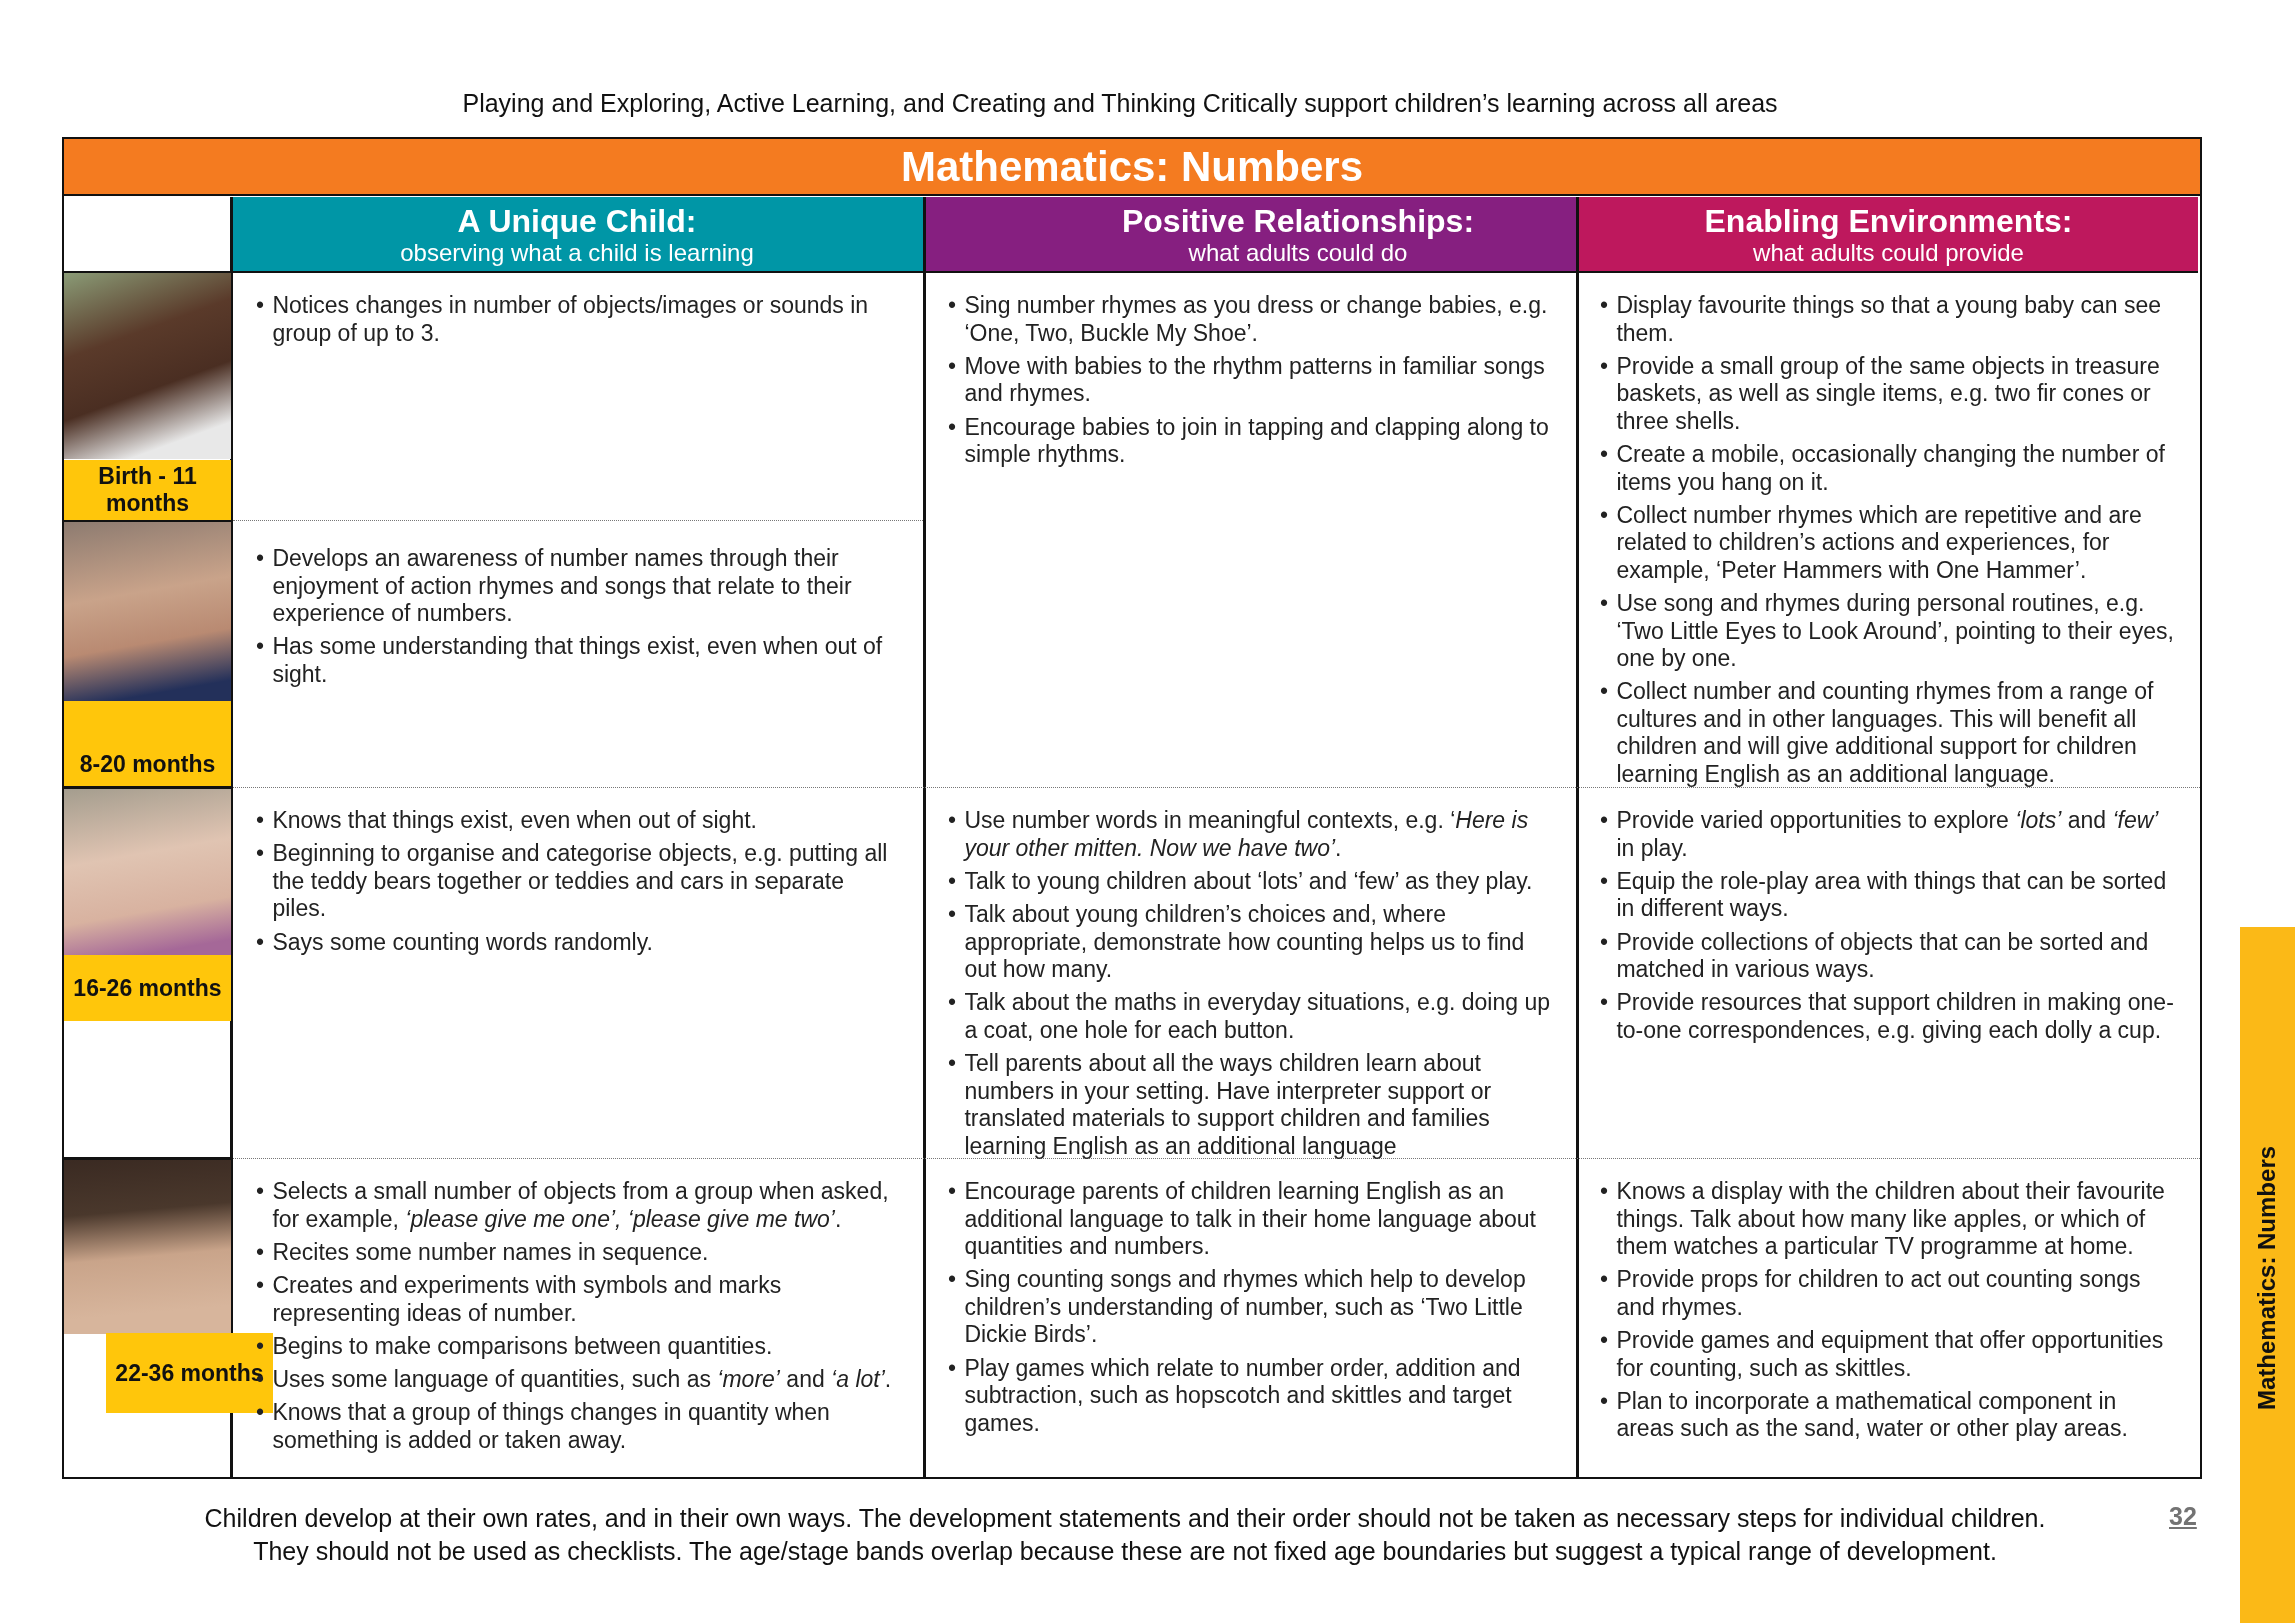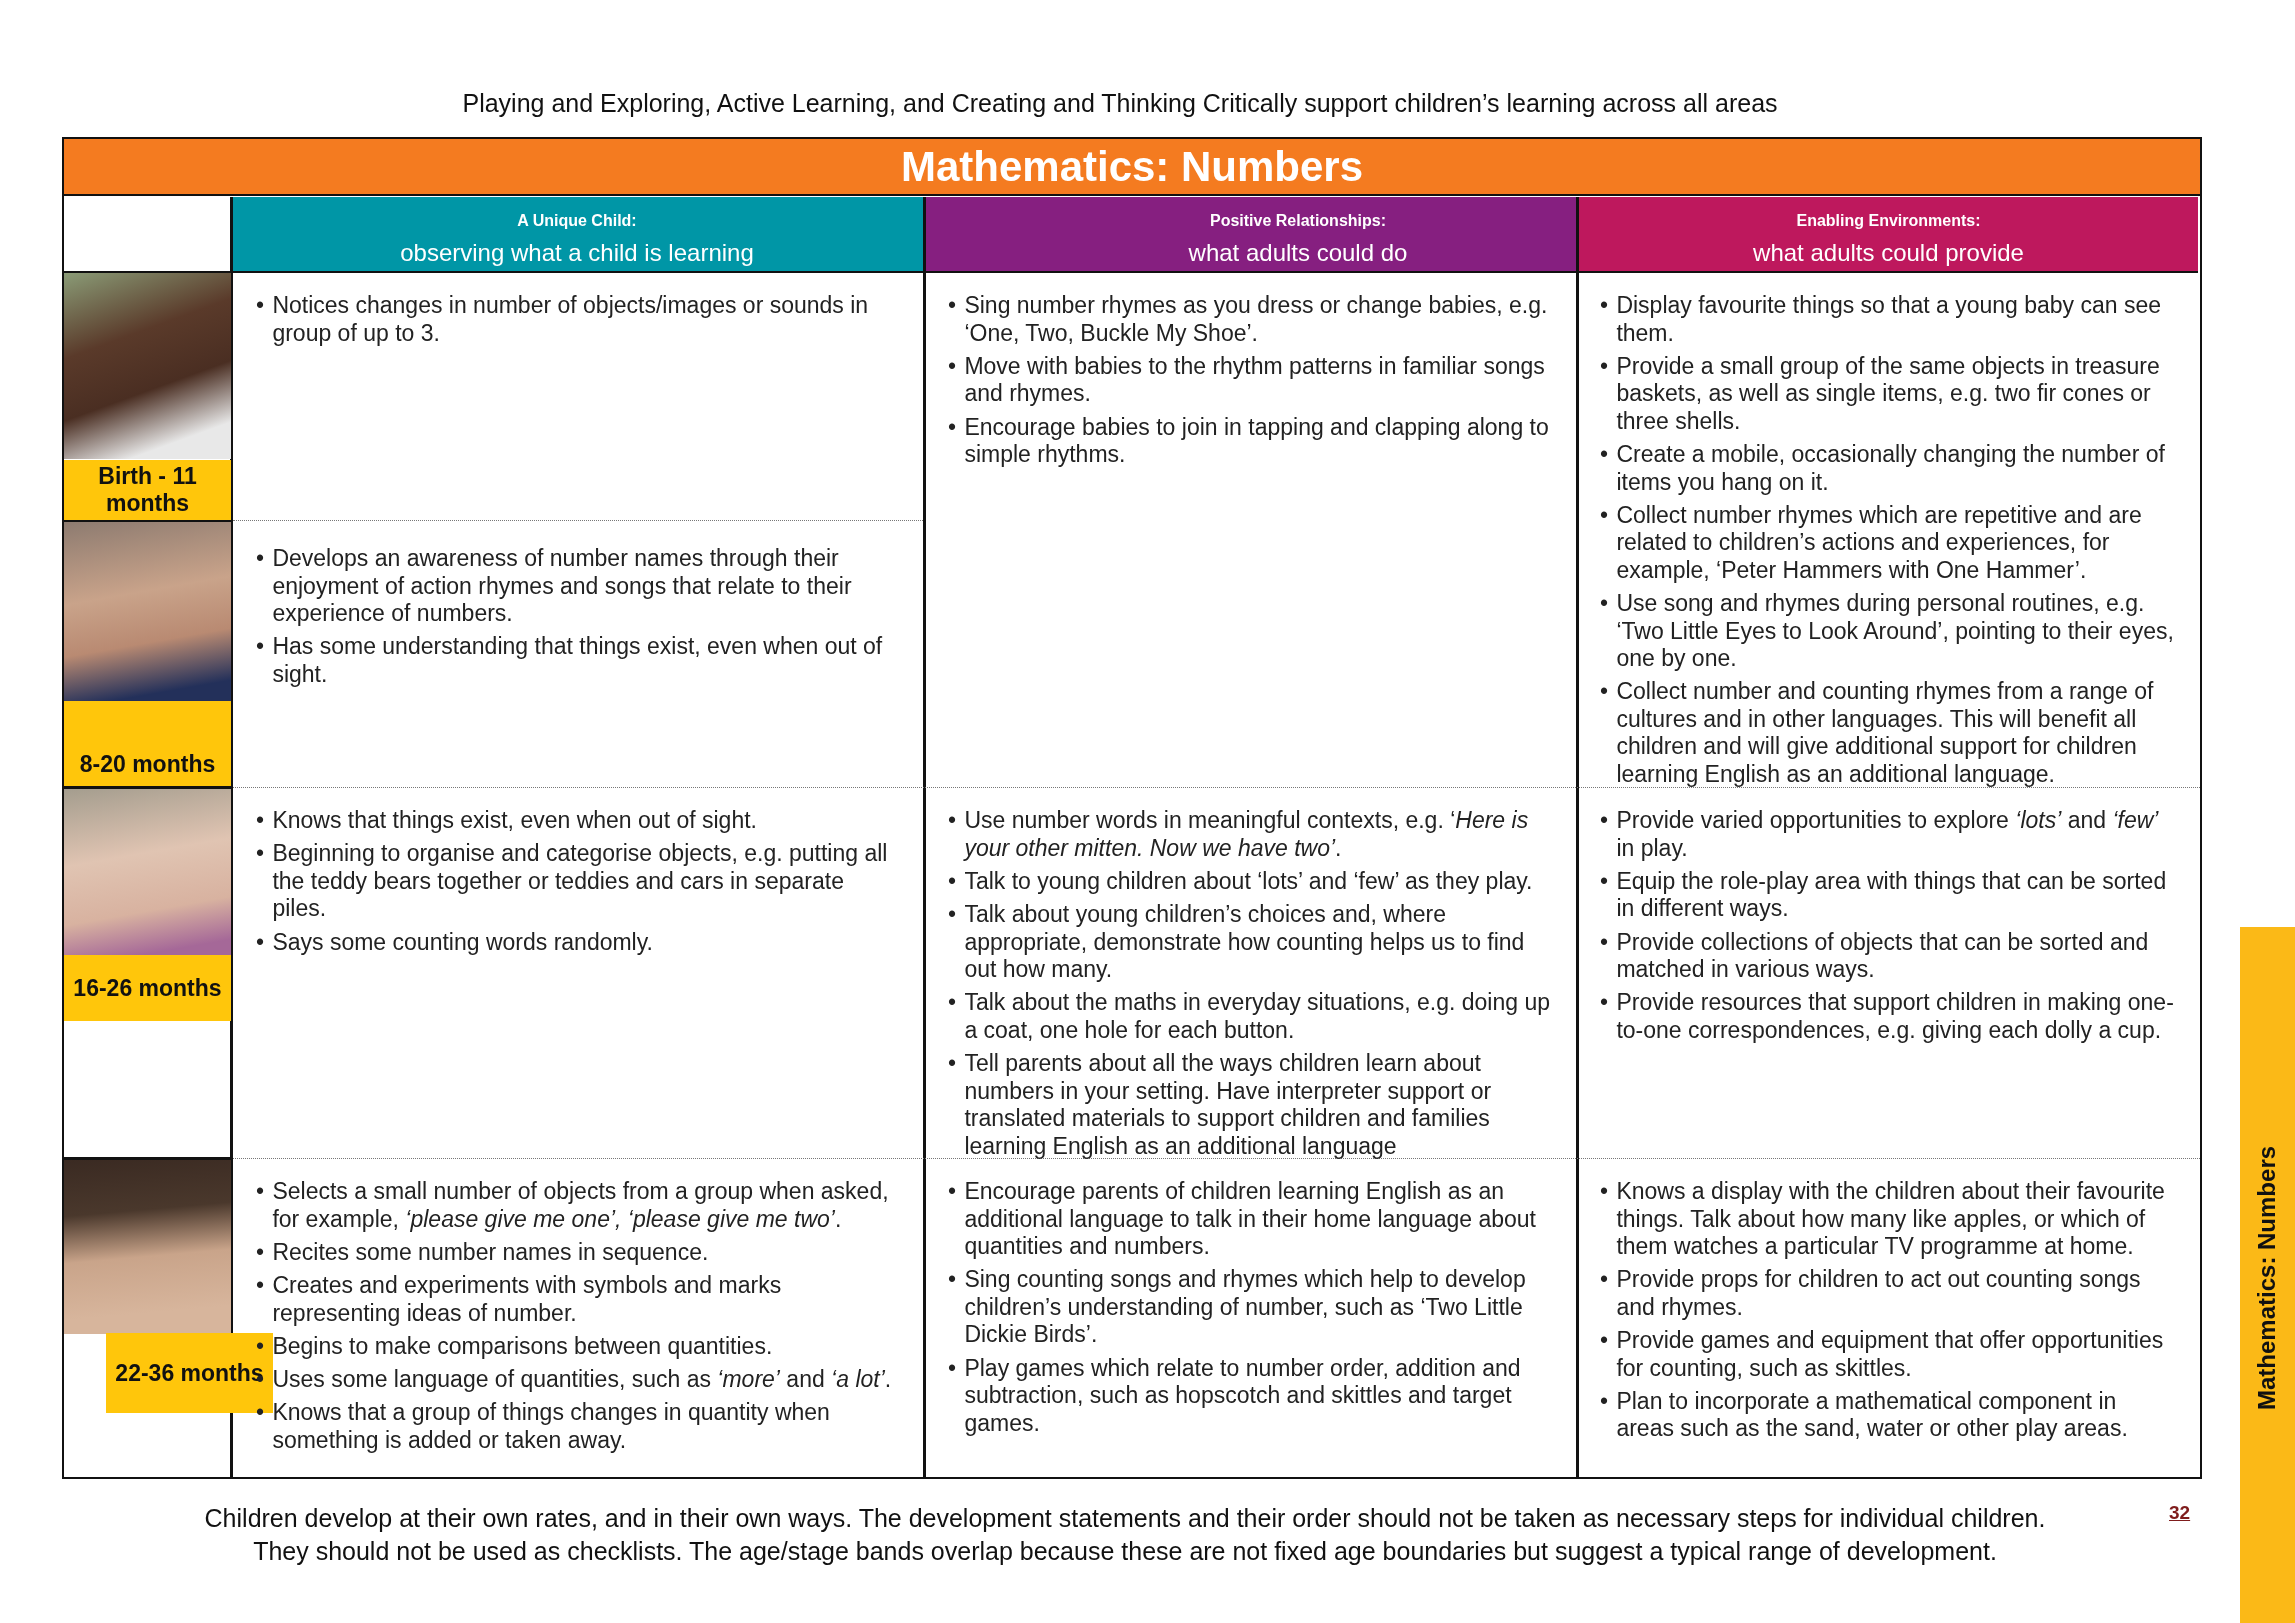--- a/index.html
+++ b/index.html
@@ -7,37 +7,37 @@
          font-family:"Liberation Sans", sans-serif; color:#222; }
   .top-caption { position:absolute; left:0; width:2240px; top:89px; text-align:center;
                  font-size:25px; color:#111; }
   .table { position:absolute; left:62px; top:137px; width:2140px; height:1342px;
            border:2.9px solid #111; box-sizing:border-box; }
   .title-bar { position:absolute; left:0; top:0; right:0; height:55px; background:#F47B20;
                color:#fff; font-weight:bold; font-size:42px; text-align:center; line-height:55px;
                border-bottom:2.9px solid #111; }
   .col-head { position:absolute; top:58px; height:76px; color:#fff; text-align:center;
               border-bottom:2.9px solid #111; box-sizing:border-box; padding-top:7.7px; }
-  .col-head .h1 { font-weight:bold; font-size:16px; line-height:32px; }
+  .col-head .h1 { font-weight:bold; font-size:32px; line-height:32px; }
   .col-head .h2 { font-size:24px; line-height:31px; }
   .vline { position:absolute; top:58px; bottom:0; width:2.9px; background:#111; }
   .hline-solid { position:absolute; height:2.9px; background:#111; }
   .hline-dot { position:absolute; height:0; border-top:1.9px dotted #777; }
   .photo { position:absolute; left:0; width:167px; }
   .age-label { position:absolute; left:0; width:167px; background:#FFC60B; color:#111;
                font-weight:bold; font-size:23px; text-align:center; line-height:27px;
                display:flex; align-items:center; justify-content:center; }
   .cell { position:absolute; font-size:23px; line-height:27.5px; color:#222; }
   .cell ul { list-style:none; margin:10px; padding:0; }
   .cell li { position:relative; padding-left:16.4px; margin-bottom:5.8px; }
   .cell li::before { content:"•"; position:absolute; left:0; top:0; font-size:23px; }
   .cell i { font-style:italic; }
   .footer { position:absolute; left:58px; width:2134px; text-align:center; font-size:25px;
             line-height:33px; color:#111; top:1502px; }
-  .page-num { position:absolute; left:2169px; top:1502px; font-size:19px; font-weight:bold; color:#7f1d1d;text-decoration:underline; }
+  .page-num { position:absolute; left:2169px; top:1502px; font-size:25px; font-weight:bold; color:#737373;text-decoration:underline; }
   .side-tab { position:absolute; left:2240px; top:927px; width:55px; height:696px; background:#FBB917; }
   .side-tab-label { position:absolute; left:2253px; top:1410px; transform-origin:left top;
                     transform:rotate(-90deg); font-weight:bold; font-size:24px; color:#111; white-space:nowrap; }
 </style>
 </head>
 <body>
 
 <div class="top-caption">Playing and Exploring, Active Learning, and Creating and Thinking Critically support children’s learning across all areas</div>
 
 <div class="table">

